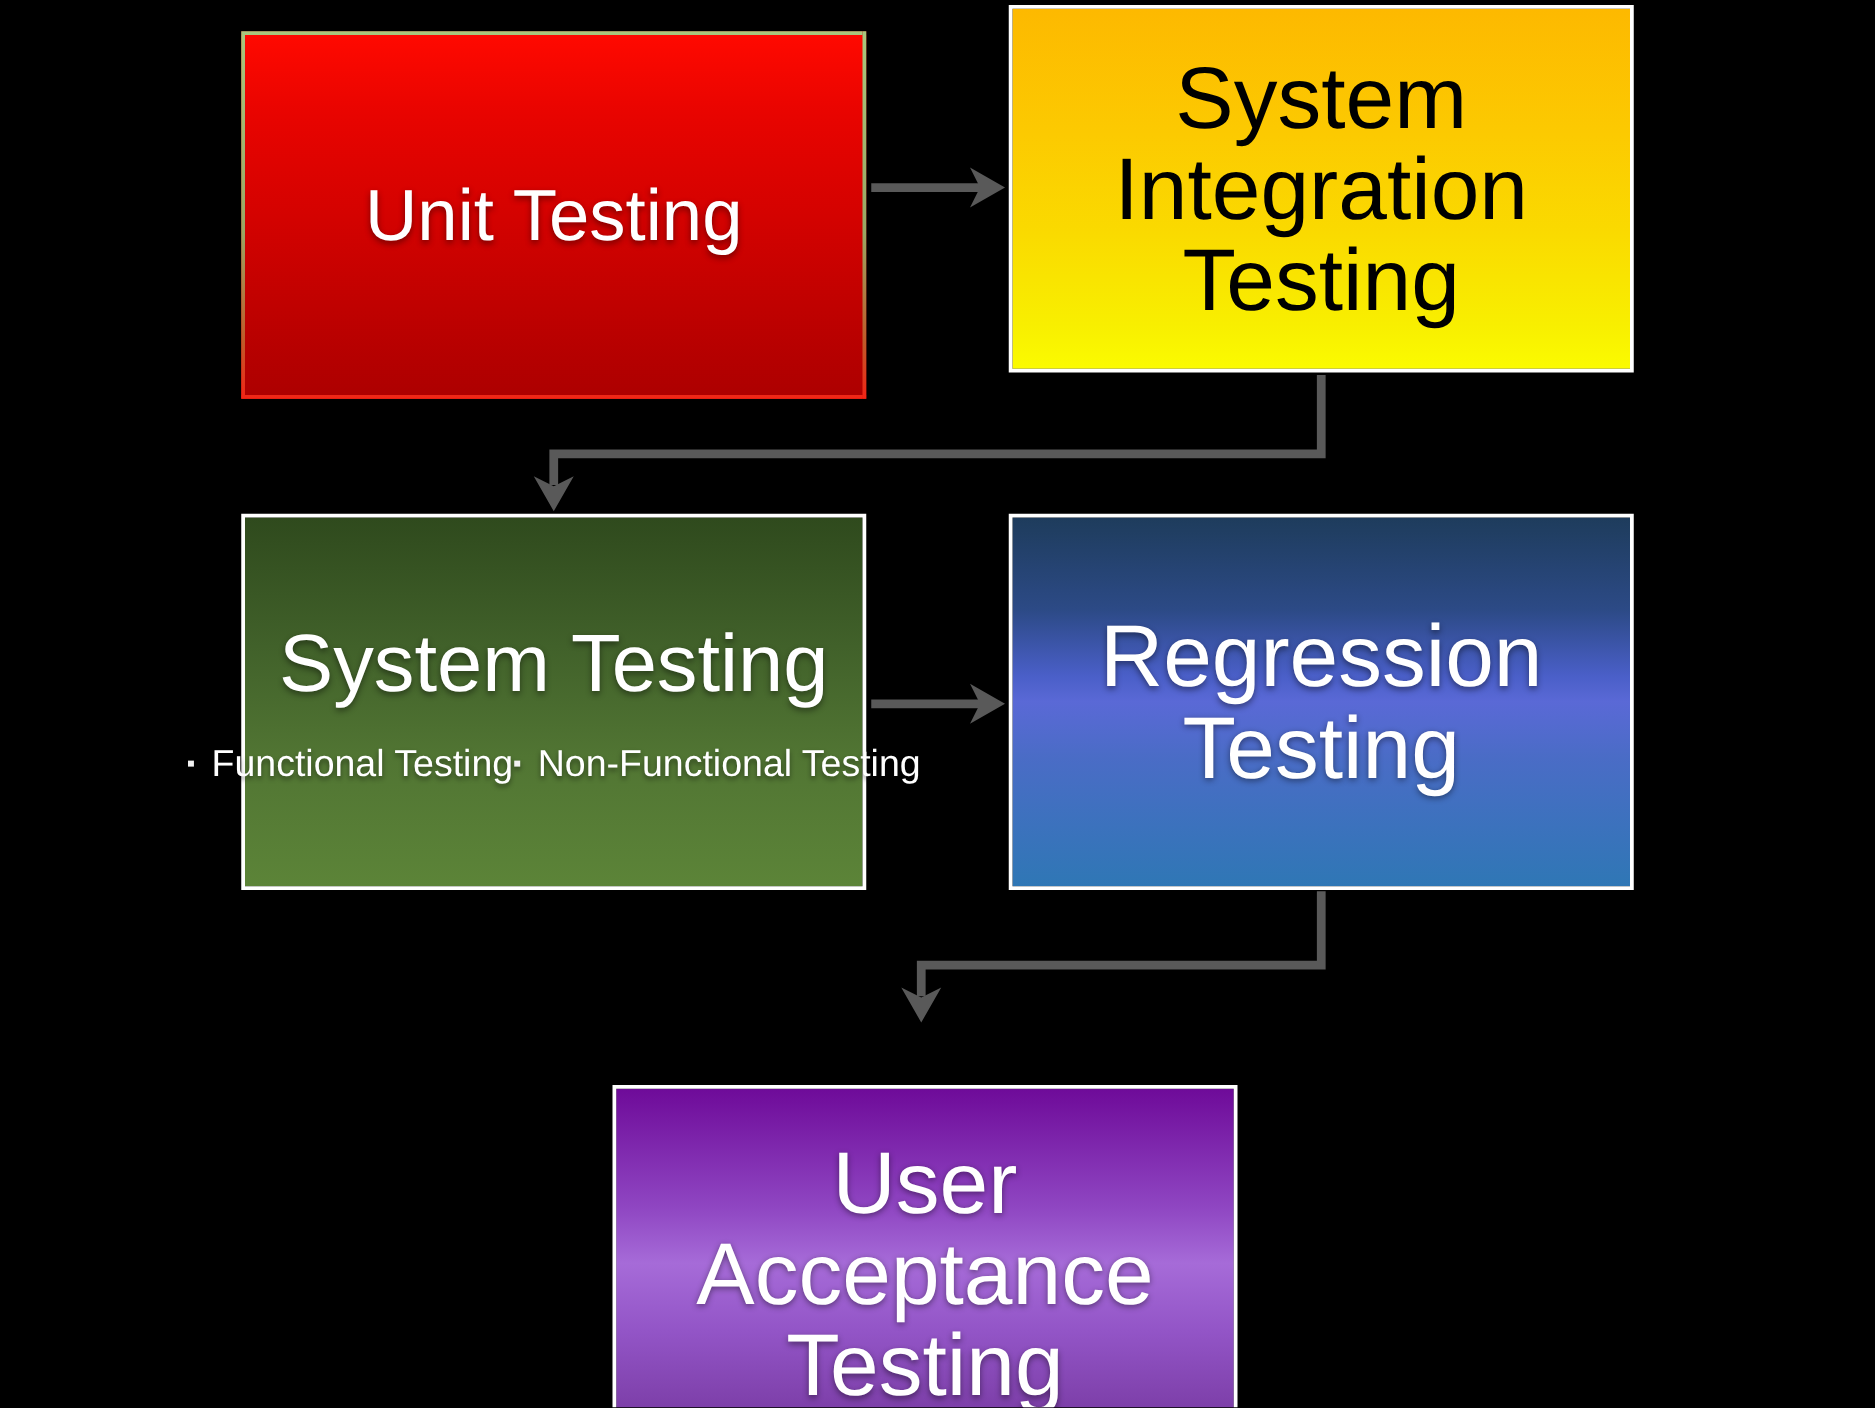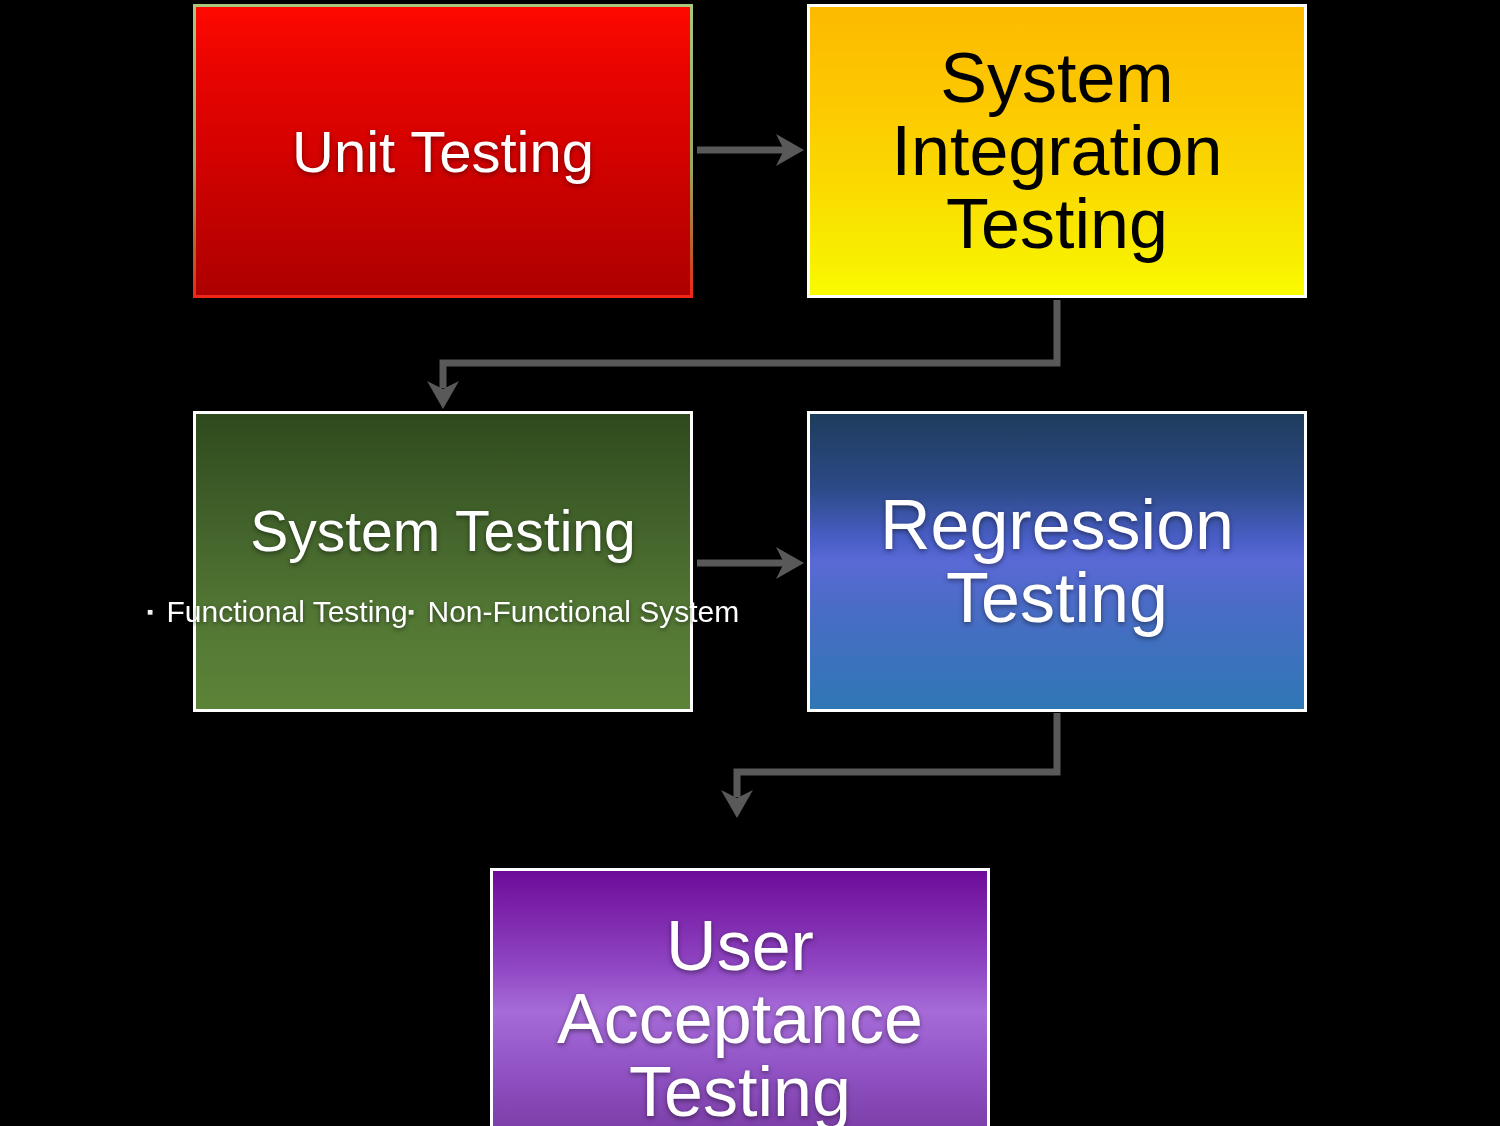--- a/index.html
+++ b/index.html
@@ -34,20 +34,21 @@
     text-align: center;
   }
   .node .line {
     white-space: nowrap;
   }
   
   .node-unit {
     background: linear-gradient(180deg, #ff0900 0%, #e80400 22%, #d40200 50%, #c00100 75%, #ad0000 100%);
     border-style: solid;
     border-image: linear-gradient(180deg, #a9c77d 0%, #9aa763 55%, #c05a28 85%, #f02616 100%) 1;
+    margin-top: 21px;
   }
   .node-sit {
     background: linear-gradient(180deg, #fdb900 0%, #fcca01 35%, #fada00 62%, #f8ef00 88%, #fbfb00 100%);
   }
   .node-system {
     background: linear-gradient(180deg, #2f4a1d 0%, #41612a 35%, #517533 65%, #5c8438 100%);
   }
   .node-regression {
     background: linear-gradient(180deg, #1e3c5c 0%, #2c4a86 25%, #4a5fc8 43%, #5a69d6 50%, #4a6cc6 65%, #2f77b5 100%);
   }
@@ -63,21 +64,21 @@
     color: #000000;
   }
   .big-label {
     font-size: 70px;
     line-height: 73px;
   }
   .node-unit .big-label {
     font-size: 58px;
   }
   .green-title {
-    font-size: 57px;
+    font-size: 65px;
     line-height: 90px;
   }
   .bullets {
     margin-top: 10px;
     display: flex;
     flex-direction: row;
     align-items: center;
   }
   .bullet-item {
     font-size: 30px;
@@ -137,21 +138,21 @@
   <div class="node node-sit" style="left:807px; top:4px; width:500px; height:294px;">
     <div class="big-label label-black line">System</div>
     <div class="big-label label-black line">Integration</div>
     <div class="big-label label-black line">Testing</div>
   </div>
 
   <div class="node node-system" style="left:193px; top:411px; width:500px; height:301px;">
     <div class="green-title label-white line">System Testing</div>
     <div class="bullets">
       <div class="bullet-item"><span class="bullet-marker">▪</span><span>Functional Testing</span></div>
-      <div class="bullet-item"><span class="bullet-marker">▪</span><span>Non-Functional System</span></div>
+      <div class="bullet-item"><span class="bullet-marker">▪</span><span>Non-Functional Testing</span></div>
     </div>
   </div>
 
   <div class="node node-regression" style="left:807px; top:411px; width:500px; height:301px;">
     <div class="big-label label-white line">Regression</div>
     <div class="big-label label-white line">Testing</div>
   </div>
 
   <div class="node node-uat" style="left:490px; top:868px; width:500px; height:303px;">
     <div class="big-label label-white line">User</div>

